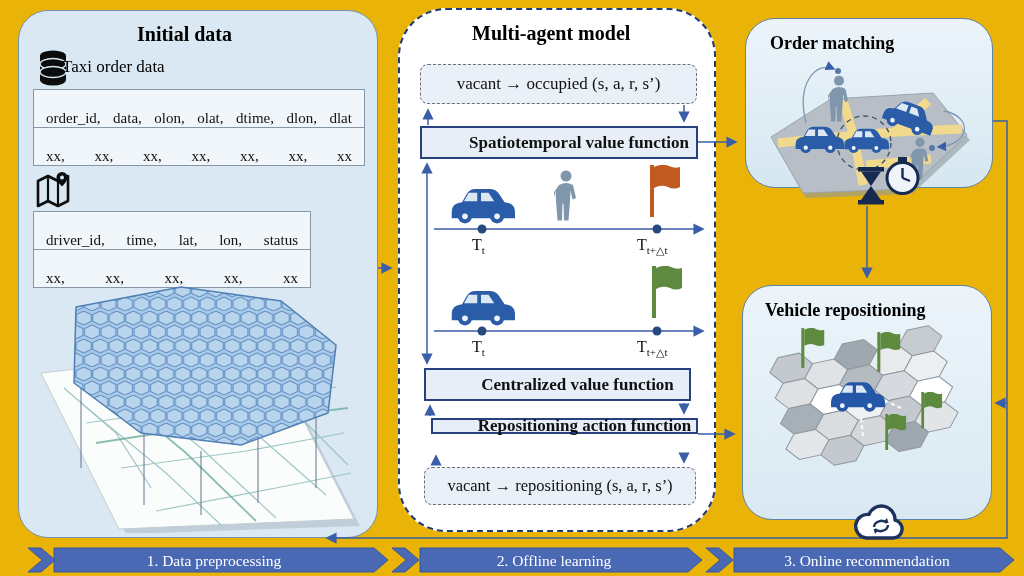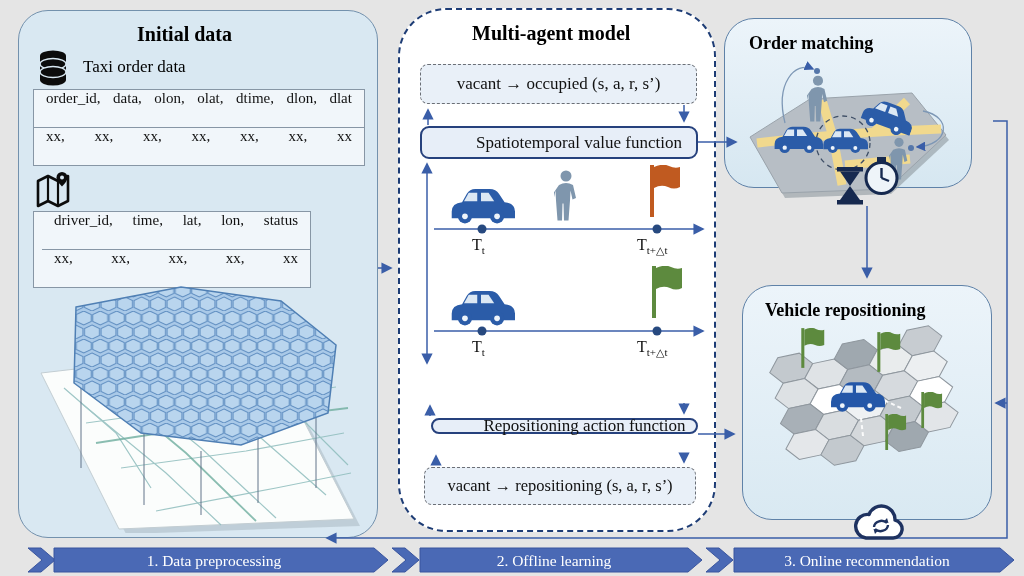--- a/index.html
+++ b/index.html
@@ -1,36 +1,36 @@
 <!DOCTYPE html>
 <html><head>
 <meta charset="utf-8">
 <style>
   html,body{margin:0;padding:0;background:#ffffff;}
-  .stage{position:relative;width:1024px;height:576px;background:#e5e5e5;overflow:hidden;
+  .stage{position:relative;width:1024px;height:576px;background:#eab308;overflow:hidden;
          font-family:"Liberation Serif","DejaVu Serif",serif;color:#111;}
   .abs{position:absolute;}
   
   .panel{position:absolute;box-sizing:border-box;border-radius:30px;}
   .panel-left{left:18px;top:10px;width:360px;height:528px;background:#d9e8f2;border:1.5px solid #7391ad;}
   .panel-ma{left:398px;top:8px;width:318px;height:524px;border:2px dashed #1d3c75;border-radius:48px;background:#ffffff;}
-  .panel-om{left:724px;top:18px;width:248px;height:170px;background:linear-gradient(180deg,#ecf4fa,#d6e7f1);border:1.5px solid #5f82a8;}
+  .panel-om{left:745px;top:18px;width:248px;height:170px;background:linear-gradient(180deg,#ecf4fa,#d6e7f1);border:1.5px solid #5f82a8;}
   .panel-vr{left:742px;top:285px;width:250px;height:235px;background:linear-gradient(180deg,#ecf4fa,#d9e9f2);border:1.5px solid #5f82a8;}
   .ptitle{position:absolute;font-weight:bold;font-size:20px;color:#000;white-space:nowrap;}
   .ptitle.small{font-size:18px;}
   
   .seclabel{position:absolute;font-size:17px;color:#000;white-space:nowrap;}
   
   .tbl{position:absolute;box-sizing:border-box;background:#f1f6fa;border:1px solid #8796a5;}
-  .tbl .r{display:flex;align-items:flex-start;justify-content:space-between;height:37px;padding:0 12px;font-size:15px;}
+  .tbl .r{display:flex;align-items:flex-end;justify-content:space-between;height:37px;padding:0 12px;font-size:15px;}
   .tbl .r + .r{border-top:1px solid #8796a5;}
   .tbl .c{white-space:nowrap;}
   
-  .fnbox{position:absolute;box-sizing:border-box;background:#e7eef8;border:2px solid #26417d;border-radius:9px;
-         display:flex;align-items:center;justify-content:center;font-weight:normal;font-size:17px;white-space:nowrap;padding-left:40px;}
+  .fnbox{position:absolute;box-sizing:border-box;background:#e7eef8;border:2px solid #26417d;border-radius:0;
+         display:flex;align-items:center;justify-content:center;font-weight:bold;font-size:17px;white-space:nowrap;padding-left:40px;}
   .dashbox{position:absolute;box-sizing:border-box;background:#e9f0f8;border:1.5px dashed #6b6f76;border-radius:8px;
          display:flex;align-items:center;justify-content:center;font-size:17px;white-space:nowrap;}
   
   .tlab{position:absolute;font-size:16px;white-space:nowrap;}
   .tlab sub{font-size:11px;}
   svg{display:block;}
   .noptr{pointer-events:none;}
 </style>
 </head>
 <body>
@@ -67,21 +67,21 @@
     <div class="ptitle" style="left:118px;top:12px;">Initial data</div>
 
     <svg class="abs" style="left:18px;top:38px;" width="32" height="40" viewBox="0 0 32 40">
       <ellipse cx="16" cy="7" rx="13" ry="5.5" fill="#0c0c0c"></ellipse>
       <path d="M3 7 v8 a13 5.5 0 0 0 26 0 v-8" fill="#0c0c0c"></path>
       <path d="M3 15 v8 a13 5.5 0 0 0 26 0 v-8" fill="#0c0c0c"></path>
       <path d="M3 23 v8 a13 5.5 0 0 0 26 0 v-8" fill="#0c0c0c"></path>
       <ellipse cx="16" cy="15" rx="13" ry="5.5" fill="#0c0c0c" stroke="#d9e8f2" stroke-width="1.4"></ellipse>
       <ellipse cx="16" cy="23" rx="13" ry="5.5" fill="#0c0c0c" stroke="#d9e8f2" stroke-width="1.4"></ellipse>
     </svg>
-    <div class="seclabel" style="left:64px;top:46px;">Taxi order data</div>
+    <div class="seclabel" style="left:43px;top:46px;">Taxi order data</div>
 
     <div class="tbl" style="left:14px;top:78px;width:332px;">
       <div class="r">
         <span class="c">order_id,</span>
         <span class="c">data,</span>
         <span class="c">olon,</span>
         <span class="c">olat,</span>
         <span class="c">dtime,</span>
         <span class="c">dlon,</span>
         <span class="c">dlat</span>
@@ -98,21 +98,21 @@
     </div>
 
     <svg class="abs" style="left:16px;top:160px;" width="40" height="38" viewBox="0 0 40 38">
       <path d="M3 10 L13 5 L23 10 L33 5 V30 L23 35 L13 30 L3 35 Z" fill="none" stroke="#0c0c0c" stroke-width="2.6" stroke-linejoin="round"></path>
       <line x1="13" y1="5" x2="13" y2="30" stroke="#0c0c0c" stroke-width="2.2"></line>
       <line x1="23" y1="10" x2="23" y2="35" stroke="#0c0c0c" stroke-width="2.2"></line>
       <path d="M27 1 a5.5 5.5 0 0 1 5.5 5.5 q0 3.5 -5.5 9 q-5.5 -5.5 -5.5 -9 A5.5 5.5 0 0 1 27 1 Z" fill="#0c0c0c"></path>
       <circle cx="27" cy="6.5" r="2" fill="#d9e8f2"></circle>
     </svg>
 
-    <div class="tbl" style="left:14px;top:200px;width:278px;padding-left:8px;">
+    <div class="tbl" style="left:14px;top:200px;width:278px;">
       <div class="r">
         <span class="c">driver_id,</span>
         <span class="c">time,</span>
         <span class="c">lat,</span>
         <span class="c">lon,</span>
         <span class="c">status</span>
       </div>
       <div class="r">
         <span class="c">xx,</span>
         <span class="c">xx,</span>
@@ -179,20 +179,21 @@
 
   <svg class="abs" style="left:447px;top:286px;color:#2b5ca8;" width="68" height="42" viewBox="0 0 72 44">
       <use href="#sym-car"></use>
     </svg>
   <svg class="abs" style="left:649px;top:266px;color:#5d8a3e;" width="34" height="52" viewBox="0 0 34 52">
       <use href="#sym-flag"></use>
     </svg>
   <div class="tlab" style="left:472px;top:338px;"><span>T</span><sub>t</sub></div>
   <div class="tlab" style="left:637px;top:338px;"><span>T</span><sub>t+△t</sub></div>
 
+  <div class="fnbox" style="left:424px;top:368px;width:267px;height:33px;">Centralized value function</div>
 
   <div class="fnbox" style="left:431px;top:418px;width:267px;height:16px;">Repositioning action function</div>
 
   <div class="dashbox" style="left:424px;top:467px;width:272px;height:38px;font-size:16.5px;font-family:Liberation Serif, serif;">vacant → repositioning (s, a, r, s’)</div>
 
   <div class="panel panel-om">
     <div class="ptitle small" style="left:24px;top:14px;">Order matching</div>
     <svg class="abs" style="left:0;top:0;" width="245" height="204" viewBox="0 0 245 204">
       <polygon points="28,123 88,85 190,79 224,121 166,175 60,179" fill="#8e979e" opacity="0.6"></polygon>
       <polygon points="25,118 85,80 187,74 221,116 163,170 57,174" fill="#b7bec5" stroke="#9aa3ab" stroke-width="1"></polygon>

